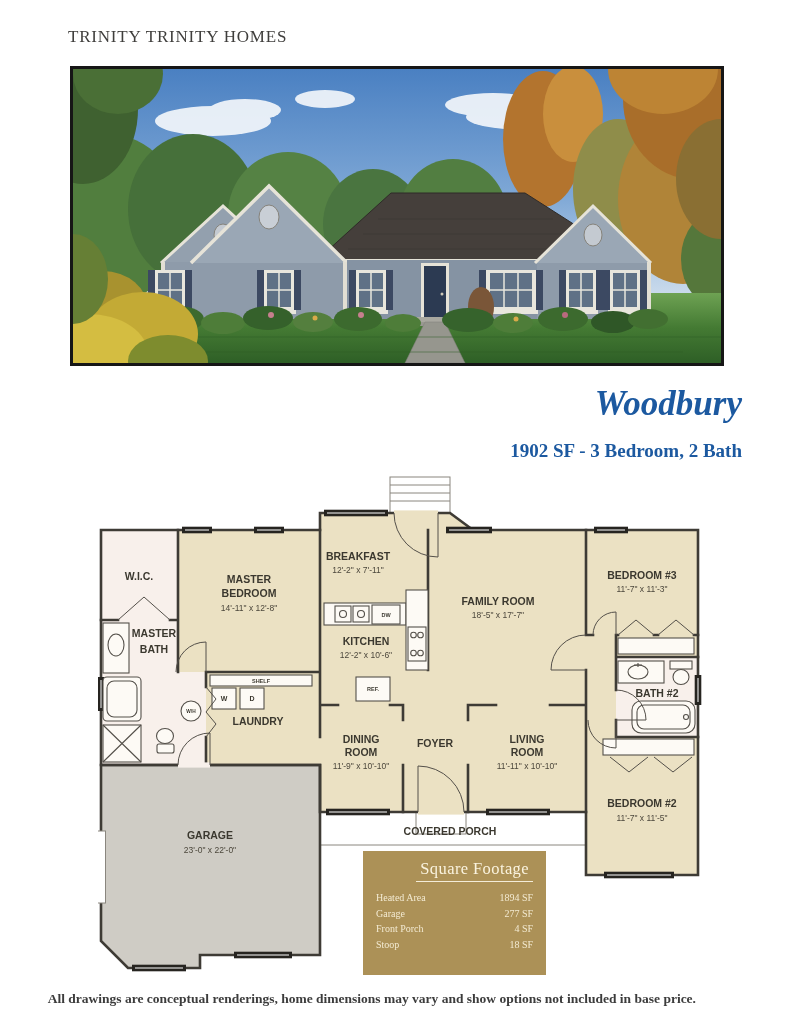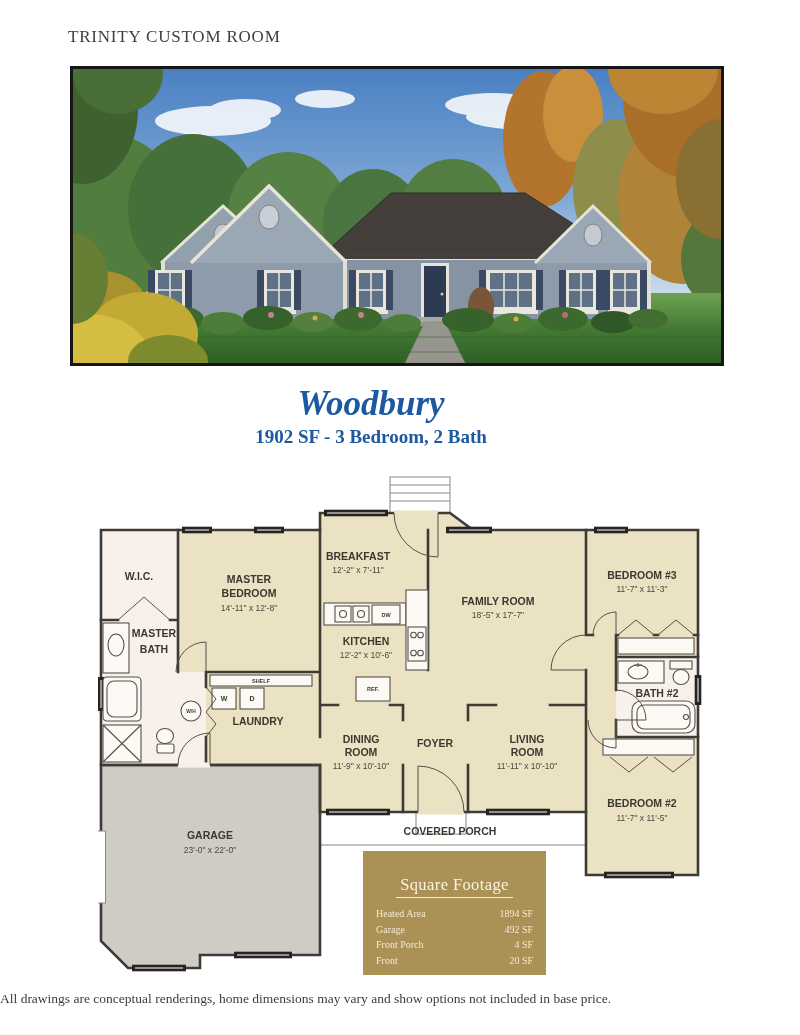--- a/index.html
+++ b/index.html
@@ -3,46 +3,46 @@
 <meta charset="utf-8">
 <style>
   html,body{margin:0;padding:0;}
   body{width:800px;height:1035px;background:#ffffff;position:relative;
        font-family:"Liberation Serif",serif;overflow:hidden;}
   .brand{position:absolute;left:68px;top:27px;font-size:17px;letter-spacing:.8px;
          color:#3f3e3c;}
   .photo-frame{position:absolute;left:70px;top:66px;width:654px;height:300px;
          border:3px solid #161616;box-sizing:border-box;background:#9db8d2;}
   .photo-frame svg{display:block;}
-  .title-block{position:absolute;left:0;top:386px;width:742px;text-align:center;}
+  .title-block{position:absolute;left:0;top:386px;width:742px;text-align:right;}
   .plan-title{font-size:35px;font-style:italic;font-weight:bold;color:#1c59a0;line-height:1.05;}
-  .plan-subtitle{font-size:19px;font-weight:bold;color:#1c59a0;margin-top:3px;}
+  .plan-subtitle{font-size:19px;font-weight:bold;color:#1c59a0;margin-top:17px;}
   .plan-wrap{position:absolute;left:0;top:475px;width:800px;height:505px;}
   .plan-wrap svg{position:absolute;left:98px;top:0;}
   .sqft-box{position:absolute;left:363px;top:376px;width:183px;height:124px;
          background:#ac9157;box-sizing:border-box;padding:8px 13px 6px 13px;z-index:5;}
-  .sqft-title{text-align:center;margin:16px auto 8px auto;font-family:Liberation Serif, serif;}
+  .sqft-title{text-align:right;margin:0 auto 8px auto;font-family:Liberation Serif, serif;}
   .sqft-title span{display:inline-block;font-size:16.5px;color:#faf3df;letter-spacing:.4px;
          border-bottom:1.5px solid #f3ecd8;padding:0 4px 2px 4px;}
   .sqft-row{display:flex;justify-content:space-between;font-size:10px;color:#f3ead2;
          line-height:1.55;}
-  .disclaimer{position:absolute;left:0;top:991px;width:696px;text-align:left;
-         font-size:13.5px;color:#3c3c3c;}
+  .disclaimer{position:absolute;left:0;top:991px;width:696px;text-align:right;
+         font-size:13.5px;color:#3c3c3c;font-weight:bold;}
   
   .room-label{font-family:"Liberation Sans",sans-serif;font-weight:bold;font-size:10.5px;
          fill:#3b382f;text-anchor:middle;}
   .room-dims{font-family:"Liberation Sans",sans-serif;font-size:8.5px;fill:#4c473c;
          text-anchor:middle;}
   .fix-label{font-family:"Liberation Sans",sans-serif;font-weight:bold;fill:#3b382f;
          text-anchor:middle;}
 </style>
 </head>
 <body>
 
-<div class="brand">TRINITY CUSTOM ROOM</div>
+<div class="brand">TRINITY TRINITY HOMES</div>
 
 <div class="photo-frame">
   <svg width="648" height="294" viewBox="0 0 648 294">
     <defs>
       <linearGradient id="sky" x1="0" y1="0" x2="0" y2="1">
         <stop offset="0" stop-color="#4a80c2"></stop>
           <stop offset="0.55" stop-color="#7fa8d6"></stop>
         <stop offset="1" stop-color="#cfdeed"></stop>
       </linearGradient>
       <linearGradient id="lawn" x1="0" y1="0" x2="0" y2="1">
@@ -342,26 +342,26 @@
 </svg>
 
 <div class="sqft-box">
   <div class="sqft-title"><span>Square Footage</span></div>
   <div class="sqft-row">
     <span>Heated Area</span>
     <span>1894 SF</span>
   </div>
   <div class="sqft-row">
     <span>Garage</span>
-    <span>492 SF</span>
+    <span>277 SF</span>
   </div>
   <div class="sqft-row">
     <span>Front Porch</span>
     <span>4 SF</span>
   </div>
   <div class="sqft-row">
-    <span>Front</span>
-    <span>20 SF</span>
+    <span>Stoop</span>
+    <span>18 SF</span>
   </div>
 </div>
 </div>
 
 <div class="disclaimer">All drawings are conceptual renderings, home dimensions may vary and show options not included in base price.</div>
 
 </body></html>

